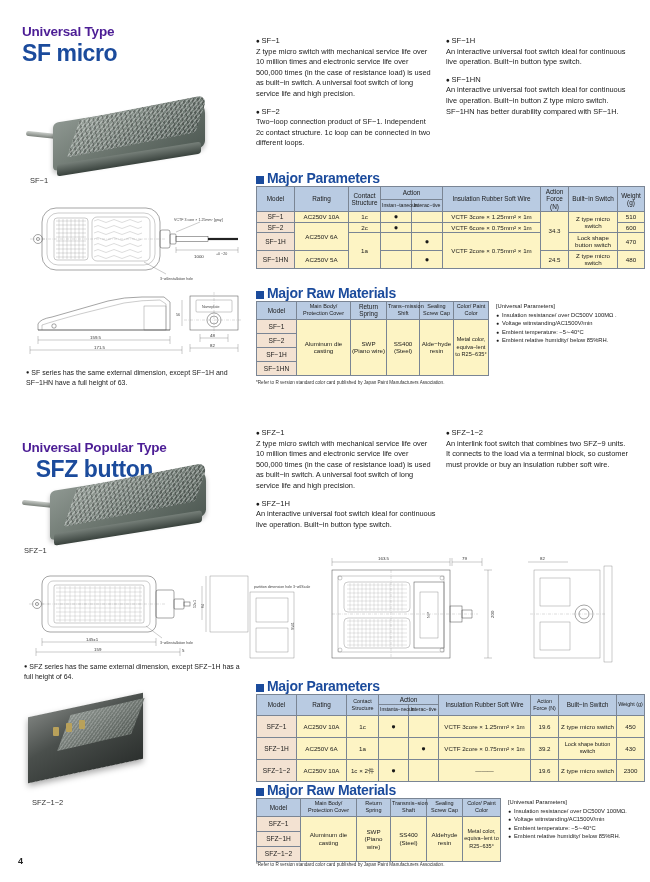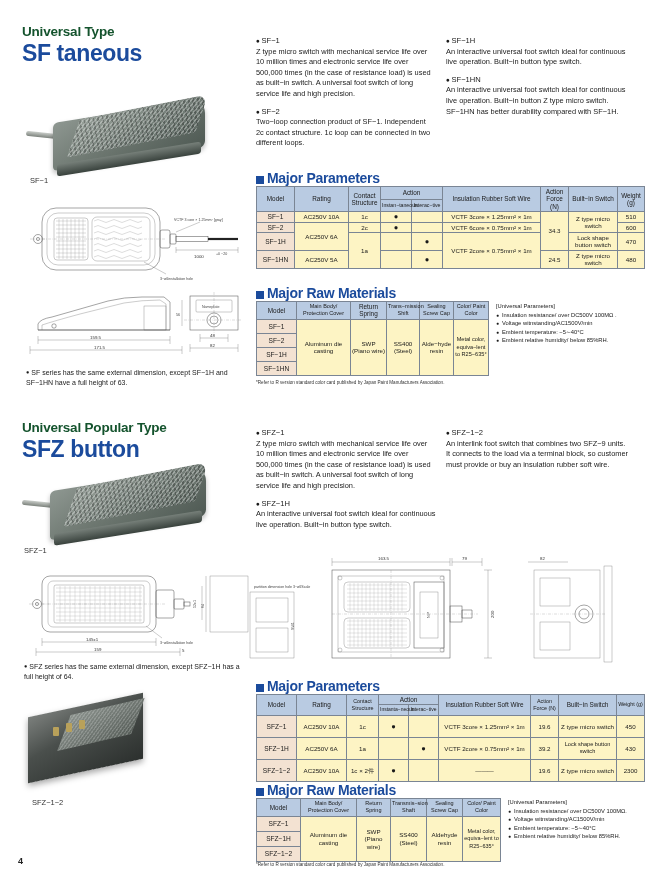--- a/index.html
+++ b/index.html
@@ -9,21 +9,21 @@
     font-family: "Liberation Sans", sans-serif;
     color: #1a1a1a;
     position: relative;
     overflow: hidden;
   }
   .page { position: relative; width: 650px; height: 882px; padding: 0; }
 
   
   .sec-head { position: absolute; left: 22px; }
   .sec-head .sub {
-    color: #14532d; font-weight: bold; font-size: 13.5px; letter-spacing: -0.2px;
+    color: #4c1d95; font-weight: bold; font-size: 13.5px; letter-spacing: -0.2px;
   }
   .sec-head .main {
     color: #1b4b9c; font-weight: bold; font-size: 23px; letter-spacing: -0.4px;
     margin-top: 1px;
   }
 
   
   .photo { position: absolute; }
   .photo-cap { position: absolute; font-size: 7.5px; color: #333; }
 
@@ -131,21 +131,21 @@
 
   .pagenum { position: absolute; left: 18px; top: 856px; font-size: 9px; font-weight: bold; color:#222; }
 </style>
 </head>
 <body>
 
 <div class="page">
 
   <div class="sec-head" style="top:24px;">
     <div class="sub">Universal Type</div>
-    <div class="main">SF taneous</div>
+    <div class="main">SF micro</div>
   </div>
 
   <div class="photo" style="left:26px; top:98px; width:195px; height:72px;">
     <div class="pedal">
       <div class="cordl"></div>
       <div class="body"></div>
       <div class="plate"></div>
       <div class="base"></div>
     </div>
   </div>
@@ -360,21 +360,21 @@
     <ul>
       <li>Insulation resistance/ over DC500V 100MΩ .</li>
       <li>Voltage witnstanding/AC1500V/min</li>
       <li>Embient temperature:  −5∼40°C</li>
       <li>Embient relative humidity/ below 85%RH.</li>
     </ul>
   </div>
 
   <div class="footnote" style="left:256px; top:380px; width:330px;">*Refer to R version standard color card published by Japan Paint Manufacturers Association.</div>
 
-  <div class="sec-head" style="top:420px;">
+  <div class="sec-head" style="top:440px;text-align:center;">
     <div class="sub">Universal Popular Type</div>
     <div class="main">SFZ button</div>
   </div>
 
   <div class="photo" style="left:22px; top:466px; width:200px; height:74px;">
     <div class="pedal">
       <div class="cordl"></div>
       <div class="body"></div>
       <div class="plate"></div>
       <div class="base"></div>

